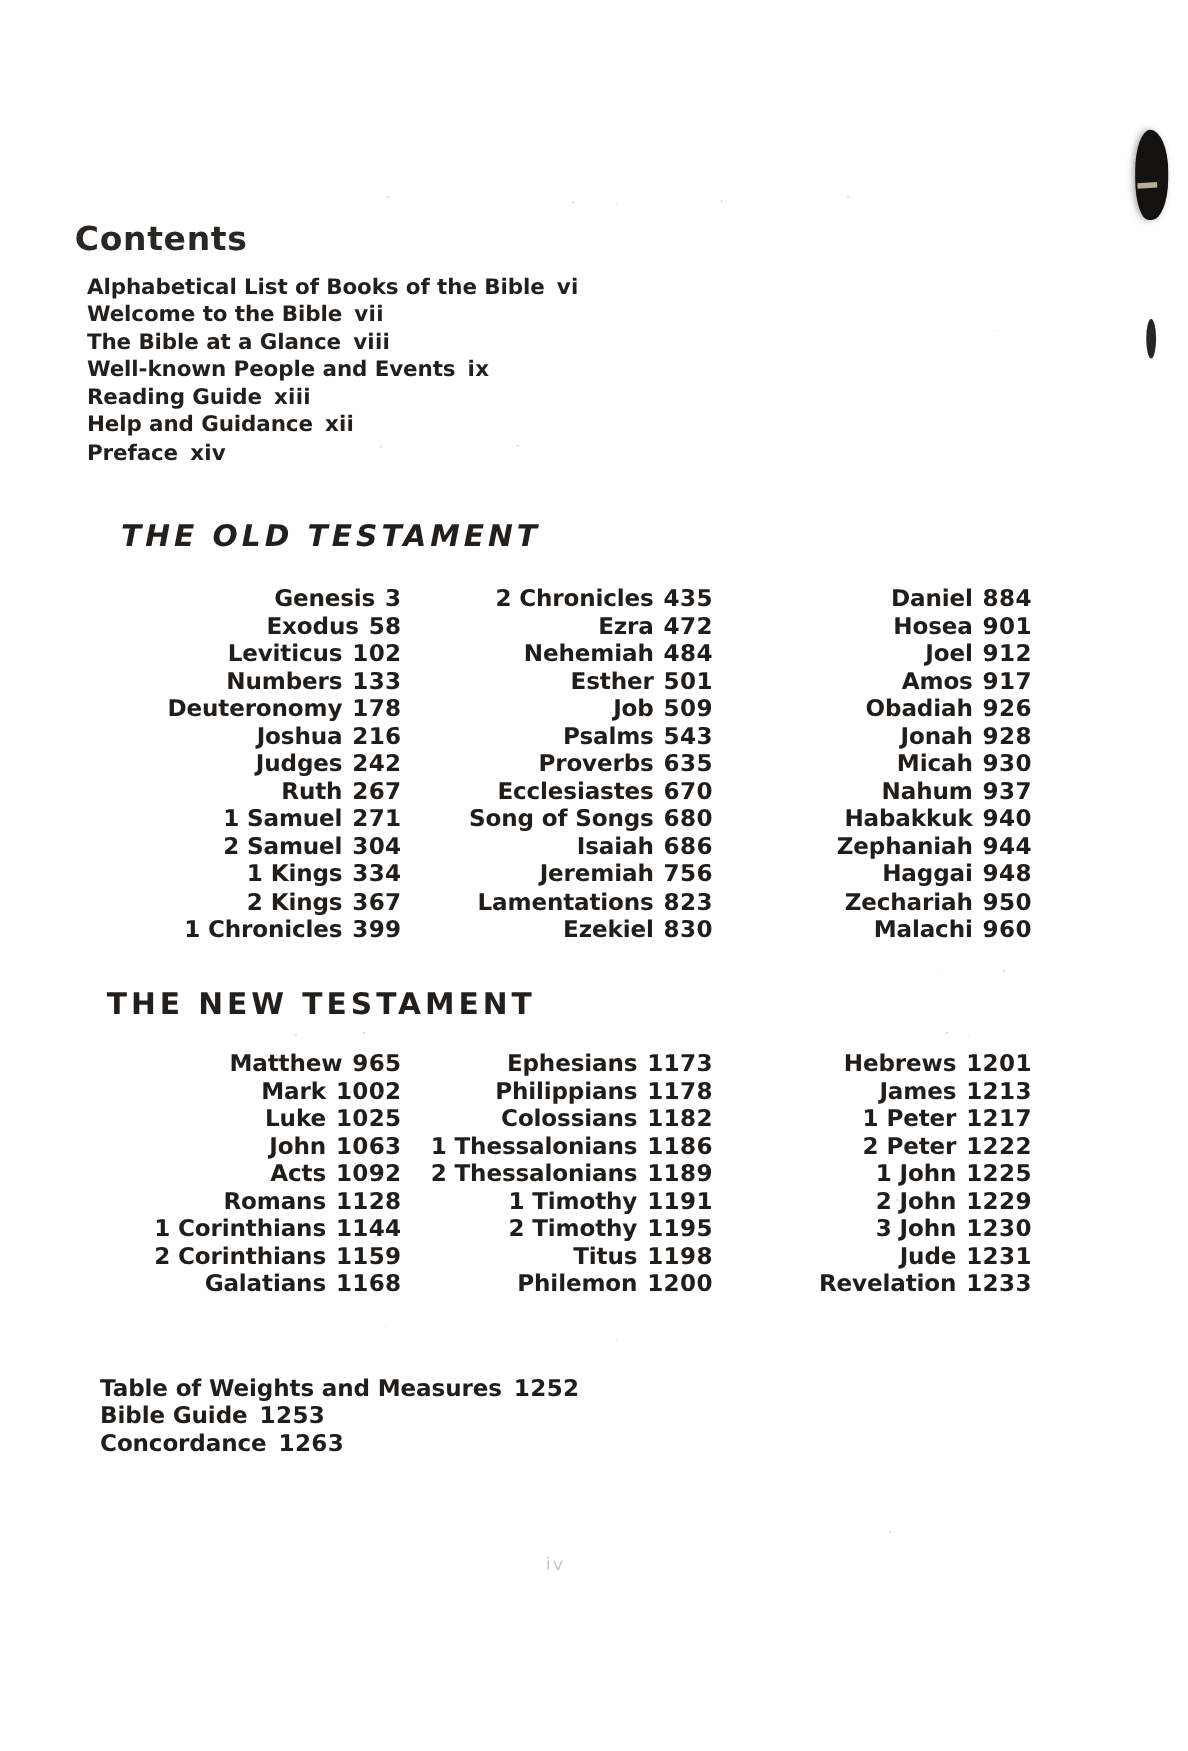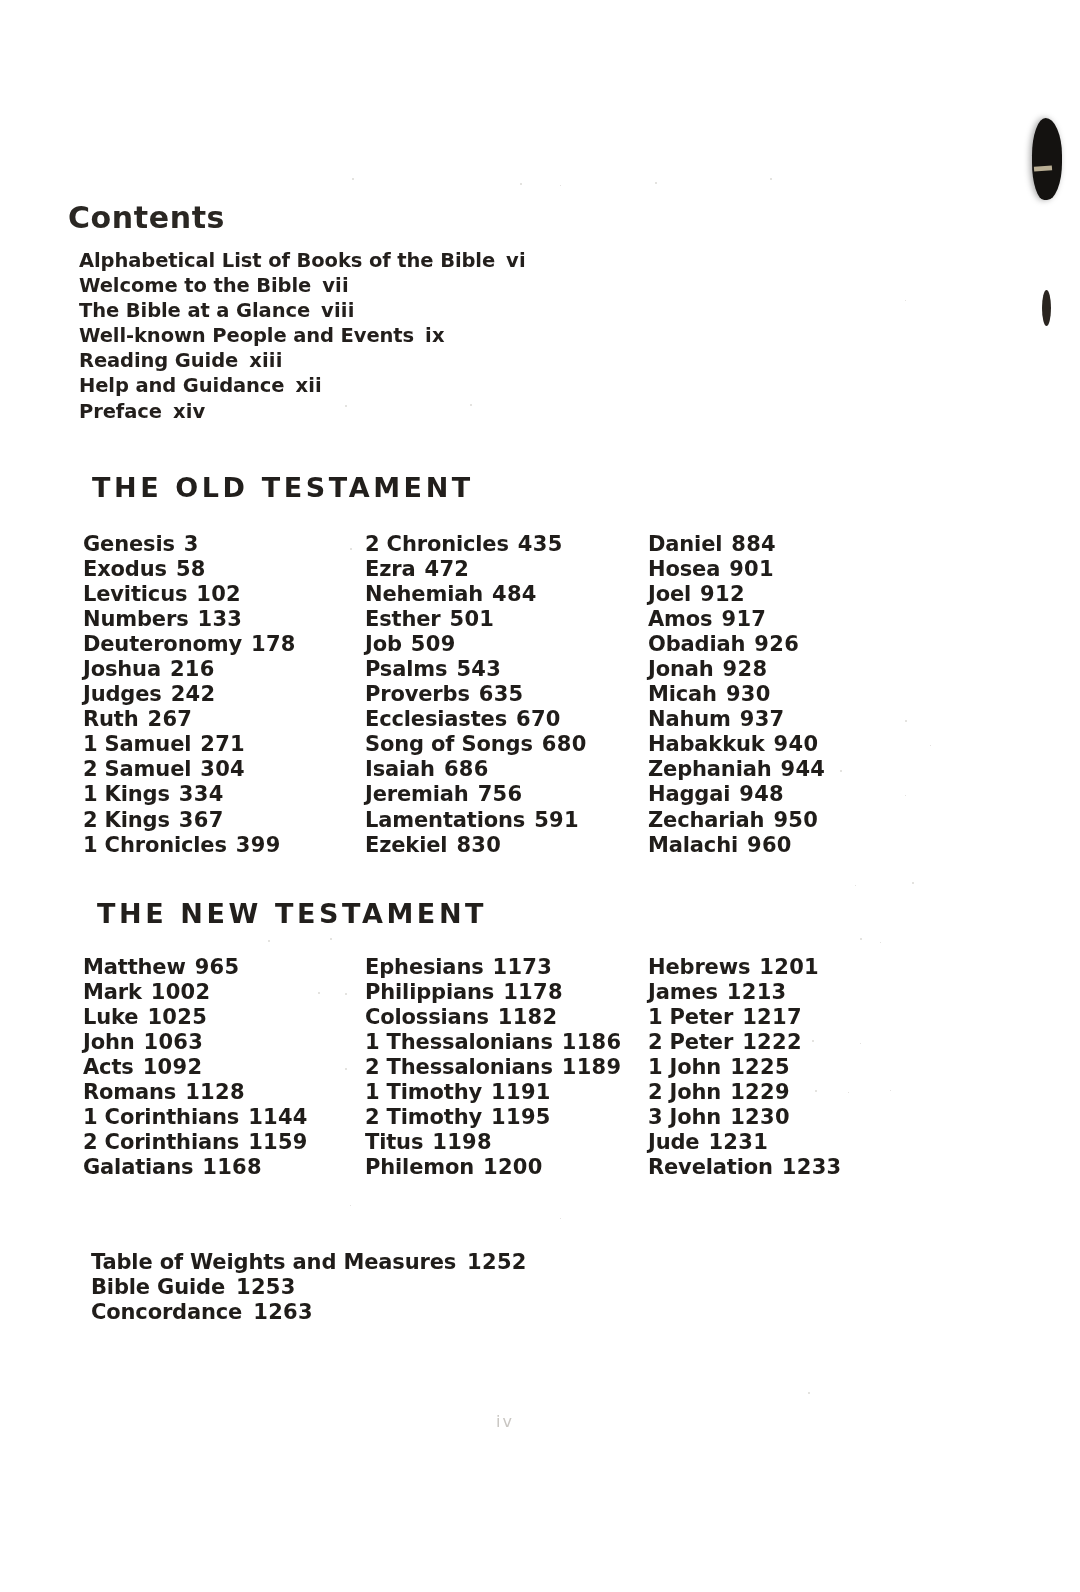--- a/index.html
+++ b/index.html
@@ -93,27 +93,28 @@
 
   
   .section-heading {
     position: absolute;
     font-size: 27px;
     font-weight: 600;
     letter-spacing: 3.6px;
     color: #221f1c;
     white-space: nowrap;
   }
-  #ot-heading { left: 92px; top: 472px; }
+  #ot-heading { left: 110px; top: 472px; font-style: italic; }
   #nt-heading { left: 97px; top: 898px; }
 
   
   .columns {
     position: absolute;
     display: flex;
+    text-align: right;
   }
   #ot-columns { left: 0; top: 532px; width: 1000px; }
   #nt-columns { left: 0; top: 955px; width: 1000px; }
 
   .bookcol { position: relative; }
   .bookcol.c1 { margin-left: 83px; width: 282px; }
   .bookcol.c2 { width: 283px; }
   .bookcol.c3 { width: 290px; }
 
   .book-entry {
@@ -214,21 +215,21 @@
         <div class="book-entry"><span class="bname">Ezra</span><span class="bpage">472</span></div>
         <div class="book-entry"><span class="bname">Nehemiah</span><span class="bpage">484</span></div>
         <div class="book-entry"><span class="bname">Esther</span><span class="bpage">501</span></div>
         <div class="book-entry"><span class="bname">Job</span><span class="bpage">509</span></div>
         <div class="book-entry"><span class="bname">Psalms</span><span class="bpage">543</span></div>
         <div class="book-entry"><span class="bname">Proverbs</span><span class="bpage">635</span></div>
         <div class="book-entry"><span class="bname">Ecclesiastes</span><span class="bpage">670</span></div>
         <div class="book-entry"><span class="bname">Song of Songs</span><span class="bpage">680</span></div>
         <div class="book-entry"><span class="bname">Isaiah</span><span class="bpage">686</span></div>
         <div class="book-entry"><span class="bname">Jeremiah</span><span class="bpage">756</span></div>
-        <div class="book-entry"><span class="bname">Lamentations</span><span class="bpage">591</span></div>
+        <div class="book-entry"><span class="bname">Lamentations</span><span class="bpage">823</span></div>
         <div class="book-entry"><span class="bname">Ezekiel</span><span class="bpage">830</span></div>
       </div>
       <div class="bookcol c3">
         <div class="book-entry"><span class="bname">Daniel</span><span class="bpage">884</span></div>
         <div class="book-entry"><span class="bname">Hosea</span><span class="bpage">901</span></div>
         <div class="book-entry"><span class="bname">Joel</span><span class="bpage">912</span></div>
         <div class="book-entry"><span class="bname">Amos</span><span class="bpage">917</span></div>
         <div class="book-entry"><span class="bname">Obadiah</span><span class="bpage">926</span></div>
         <div class="book-entry"><span class="bname">Jonah</span><span class="bpage">928</span></div>
         <div class="book-entry"><span class="bname">Micah</span><span class="bpage">930</span></div>

